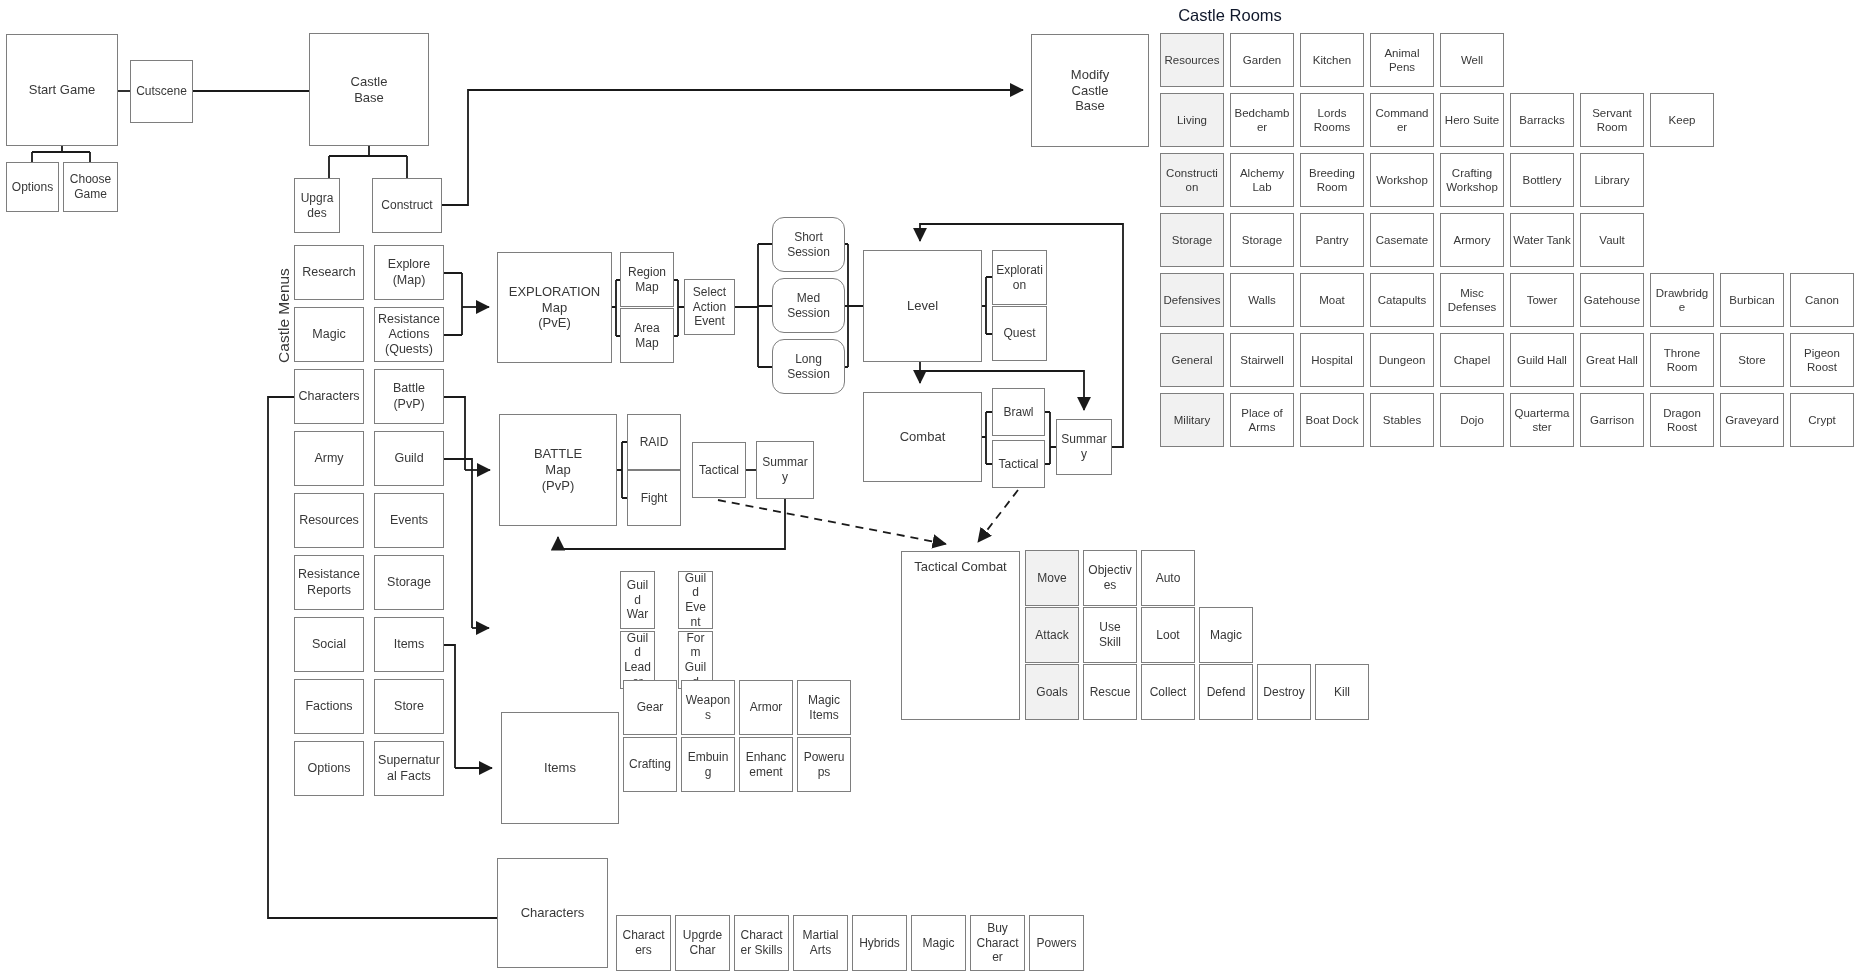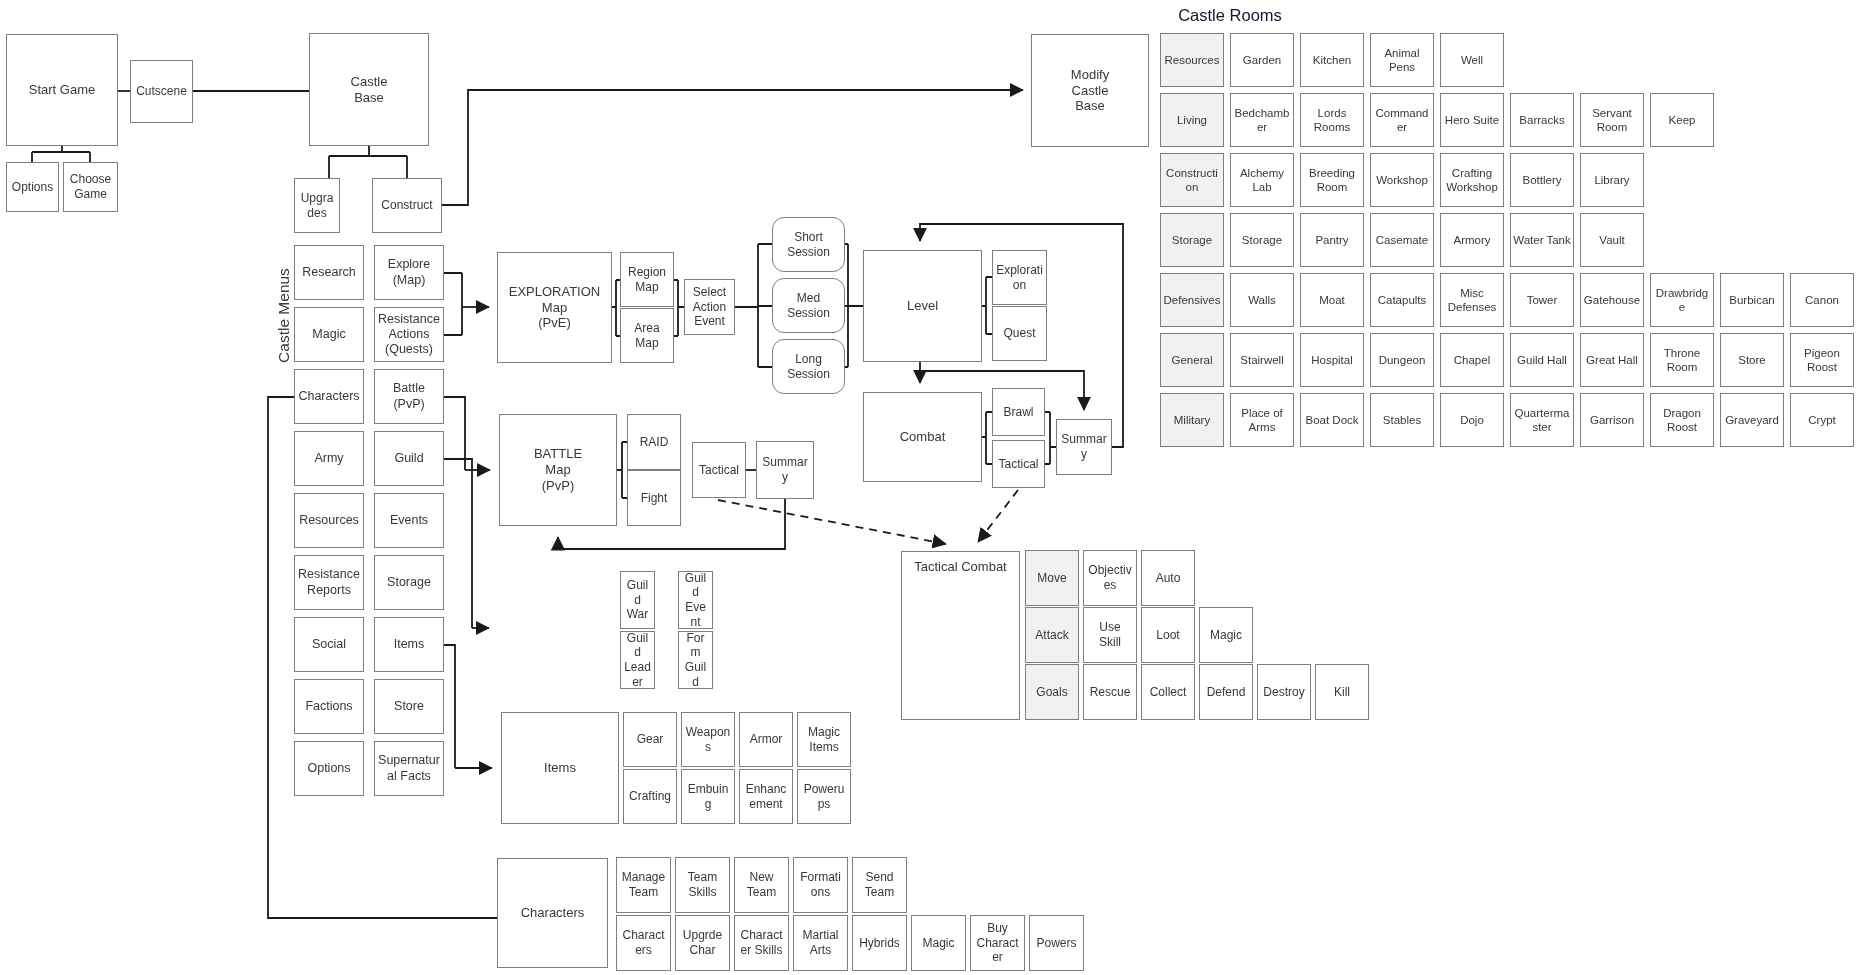--- a/index.html
+++ b/index.html
@@ -24,21 +24,21 @@
   #sessions .box{width:73px;height:55px;border-radius:12px;}
   #level-subs{left:992px;top:250px;gap:1px;}
   #level-subs .box{width:55px;height:55px;}
   #combat-subs{left:992px;top:388px;gap:4px;}
   #combat-subs .box{width:53px;height:48px;}
   #battle-subs{left:627px;top:414px;gap:0px;}
   #battle-subs .box{width:54px;height:56px;}
   #guild-grid{position:absolute;left:620px;top:571px;display:grid;z-index:1;
               grid-template-columns:repeat(2,55px);gap:2px 3px;}
   #guild-grid .box{width:35px;height:58px;}
-  #items-grid{position:absolute;left:623px;top:712px;display:grid;z-index:1;
+  #items-grid{position:absolute;left:623px;top:680px;display:grid;z-index:1;
               grid-template-columns:repeat(4,54px);gap:2px 4px;}
   #items-grid .box{width:54px;height:55px;}
   #char-row1{left:616px;top:857px;gap:4px;}
   #char-row2{left:616px;top:915px;gap:4px;}
   #char-row1 .box,#char-row2 .box{width:55px;height:56px;}
   #tc-grid{position:absolute;left:1025px;top:550px;display:flex;flex-direction:column;
            gap:1px;align-items:flex-start;z-index:1;}
   #tc-grid .drow{display:flex;gap:4px;}
   #tc-grid .box{width:54px;height:56px;}
   #rooms-grid{position:absolute;left:1160px;top:33px;display:flex;flex-direction:column;
@@ -181,27 +181,20 @@
       <div class="box">Weapons</div>
       <div class="box">Armor</div>
       <div class="box">Magic Items</div>
       <div class="box">Crafting</div>
       <div class="box">Embuing</div>
       <div class="box">Enhancement</div>
       <div class="box">Powerups</div>
     </div>
 
   <div class="box abs big" style="left:497px;top:858px;width:111px;height:110px">Characters</div>
-  <div id="char-row1" class="rowflex">
-      <div class="box">Manage Team</div>
-      <div class="box">Team Skills</div>
-      <div class="box">New Team</div>
-      <div class="box">Formations</div>
-      <div class="box">Send Team</div>
-    </div>
   <div id="char-row2" class="rowflex">
       <div class="box">Characters</div>
       <div class="box">Upgrde Char</div>
       <div class="box">Character Skills</div>
       <div class="box">Martial Arts</div>
       <div class="box">Hybrids</div>
       <div class="box">Magic</div>
       <div class="box">Buy Character</div>
       <div class="box">Powers</div>
     </div>

